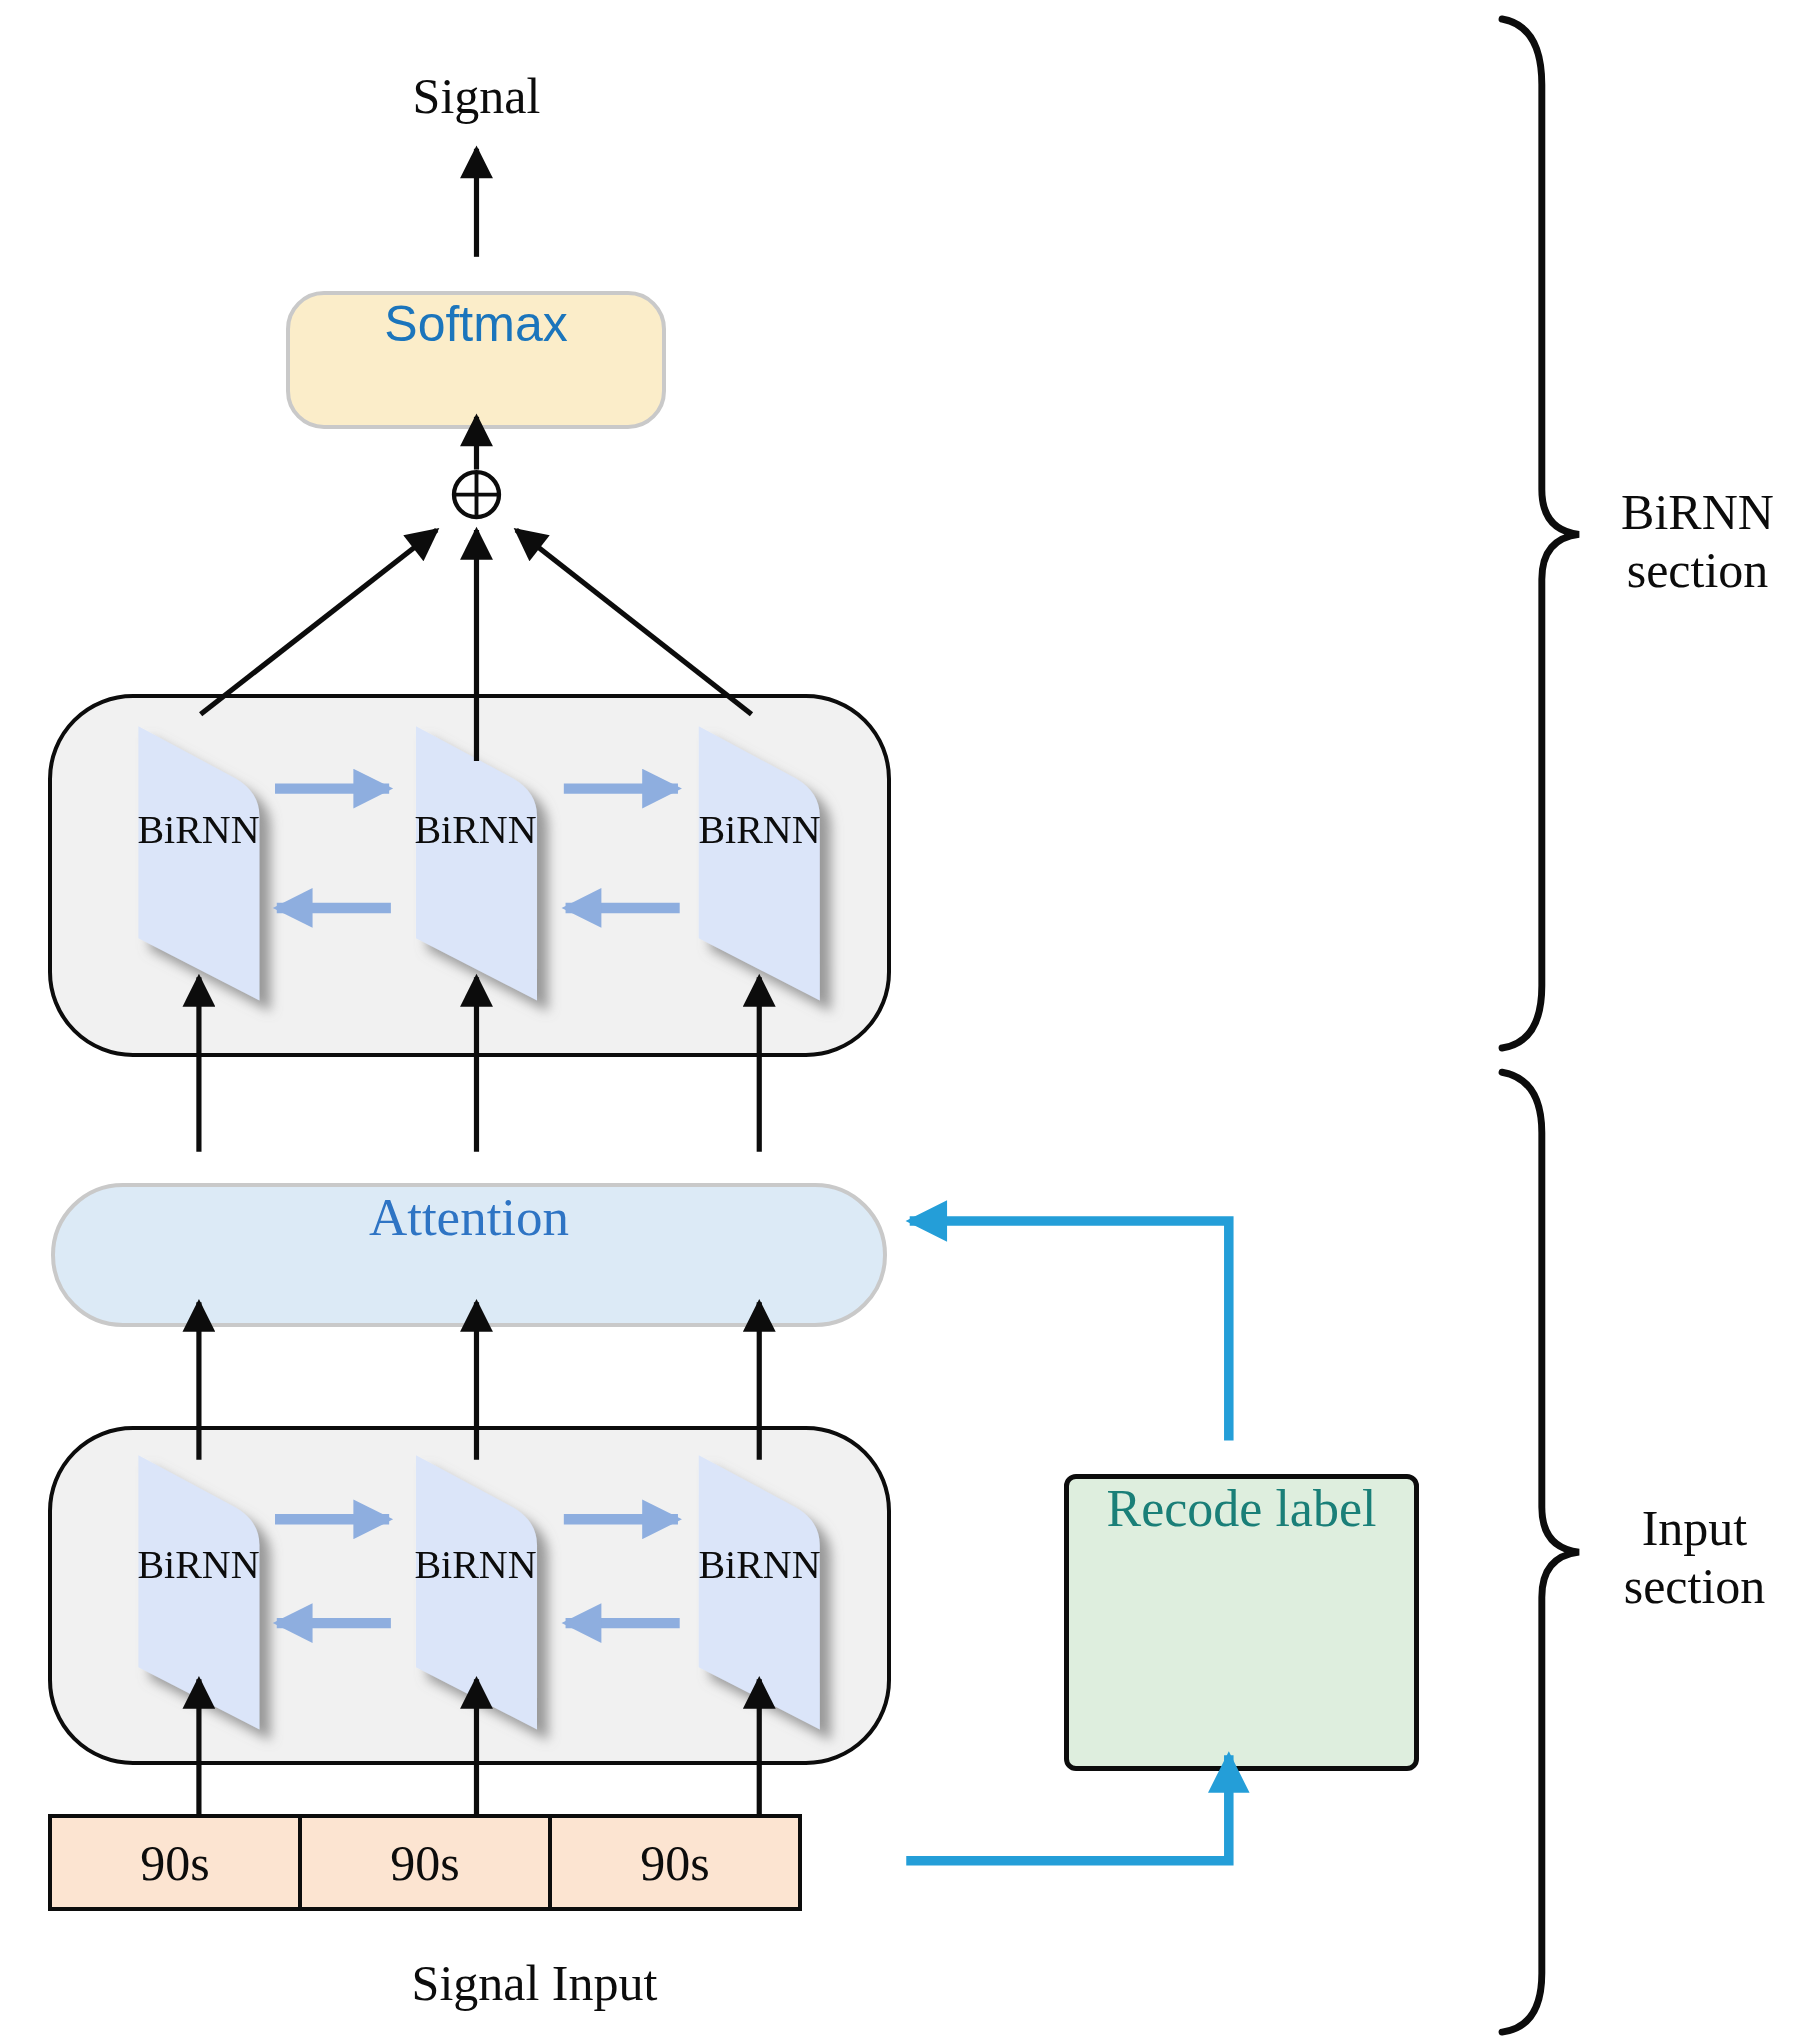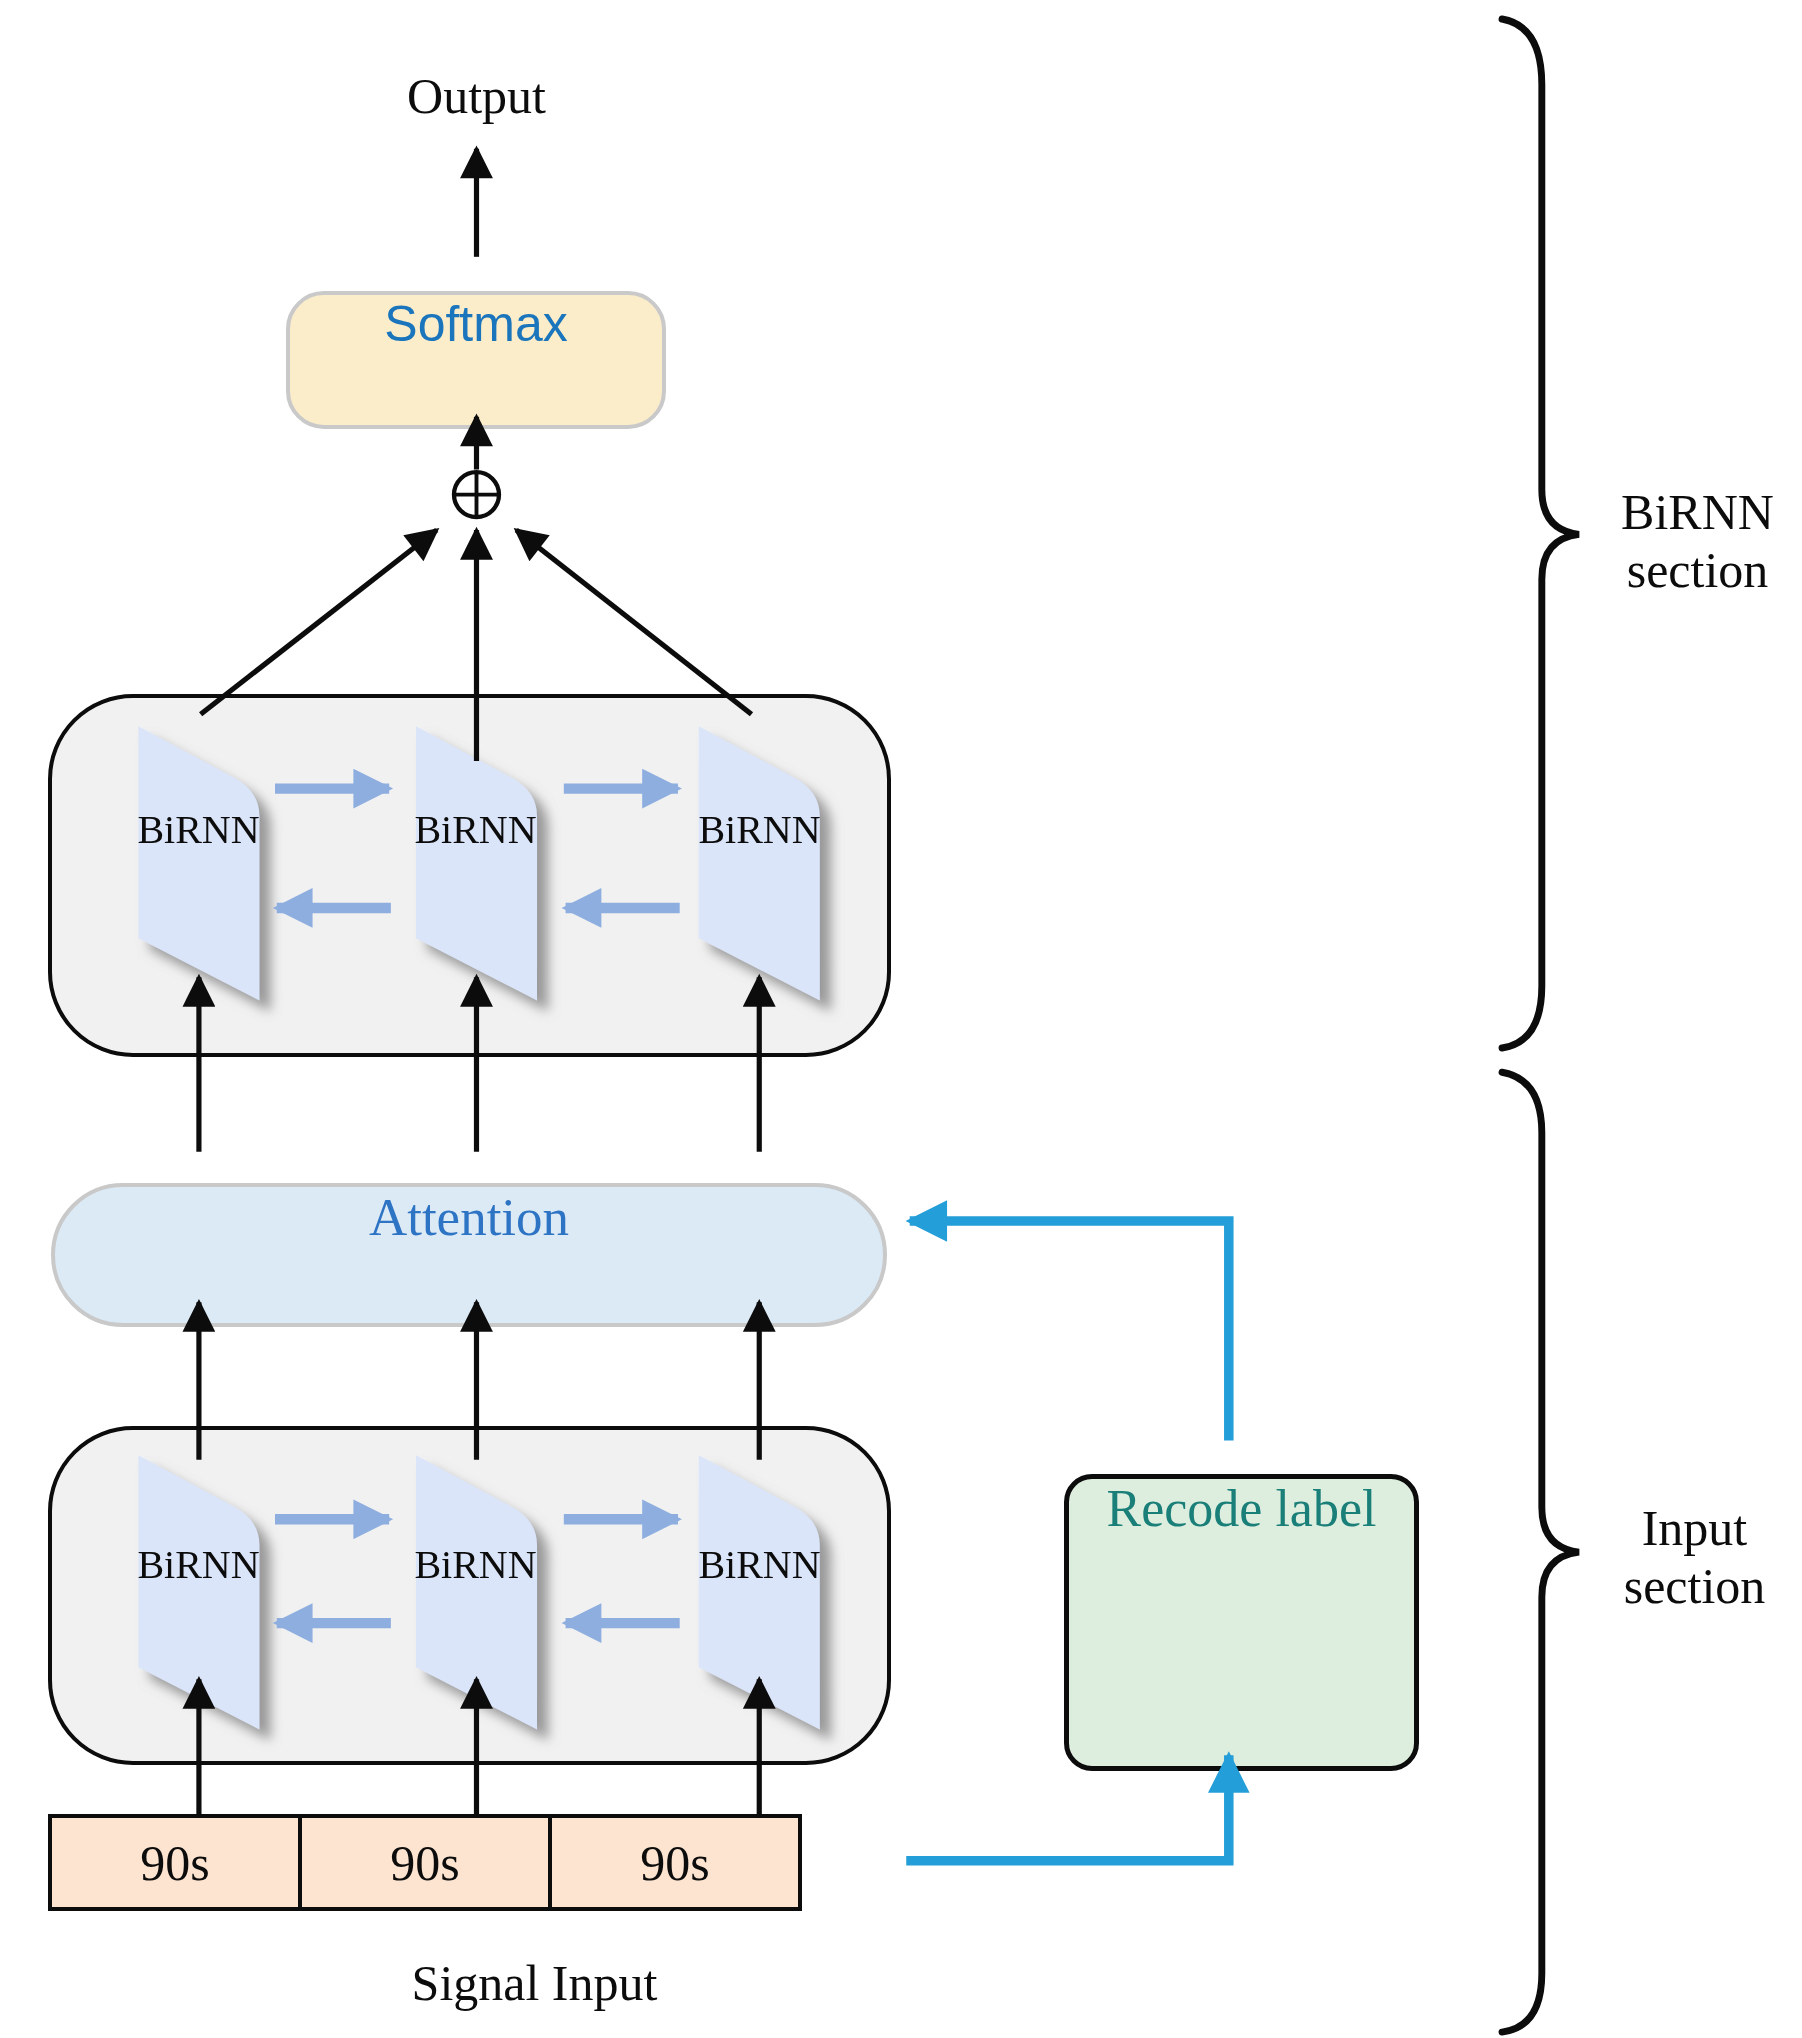--- a/index.html
+++ b/index.html
@@ -45,21 +45,21 @@
     left:51px;top:1151px;width:836px;height:144px;
     background:var(--attention-fill);
     border:4.3px solid var(--box-border-gray);
     border-radius:78px;
     font-size:53px;color:var(--attention-text);
   }
   #recode-box{
     left:1064px;top:1442px;width:355px;height:297px;
     background:var(--recode-fill);
     border:5.2px solid var(--ink);
-    border-radius:28px;
+    border-radius:12px;
     font-size:52px;color:var(--recode-text);
   }
   #signal-row{
     left:48px;top:1814px;width:754px;height:97px;
     border:4.3px solid var(--ink);
     display:flex;z-index:1;box-sizing:border-box;
   }
   .signal-cell{
     flex:1;background:var(--signal-fill);
     display:flex;align-items:center;justify-content:center;
@@ -80,21 +80,21 @@
   .sheet{fill:var(--sheet-fill);}
   .brace{stroke:var(--ink);stroke-width:8;fill:none;stroke-linecap:round;}
   .sum-circle{fill:#ffffff;stroke:var(--ink);stroke-width:5;}
   .sum-cross{stroke:var(--ink);stroke-width:4.5;}
 </style>
 </head>
 <body>
 
 <div class="stage">
 
-  <div class="lbl" style="left:347px;top:71px;width:259px;font-size:50px;">Output</div>
+  <div class="lbl" style="left:347px;top:71px;width:259px;font-size:50px;">Signal</div>
 
   <div class="box" id="softmax-box">
     <span>Softmax</span>
   </div>
 
   <div class="box rnn-container" id="rnn-container-top"></div>
   <div class="lbl birnn-lbl" style="left:86px;top:810px;">BiRNN</div>
   <div class="lbl birnn-lbl" style="left:363px;top:810px;">BiRNN</div>
   <div class="lbl birnn-lbl" style="left:647px;top:810px;">BiRNN</div>
 

